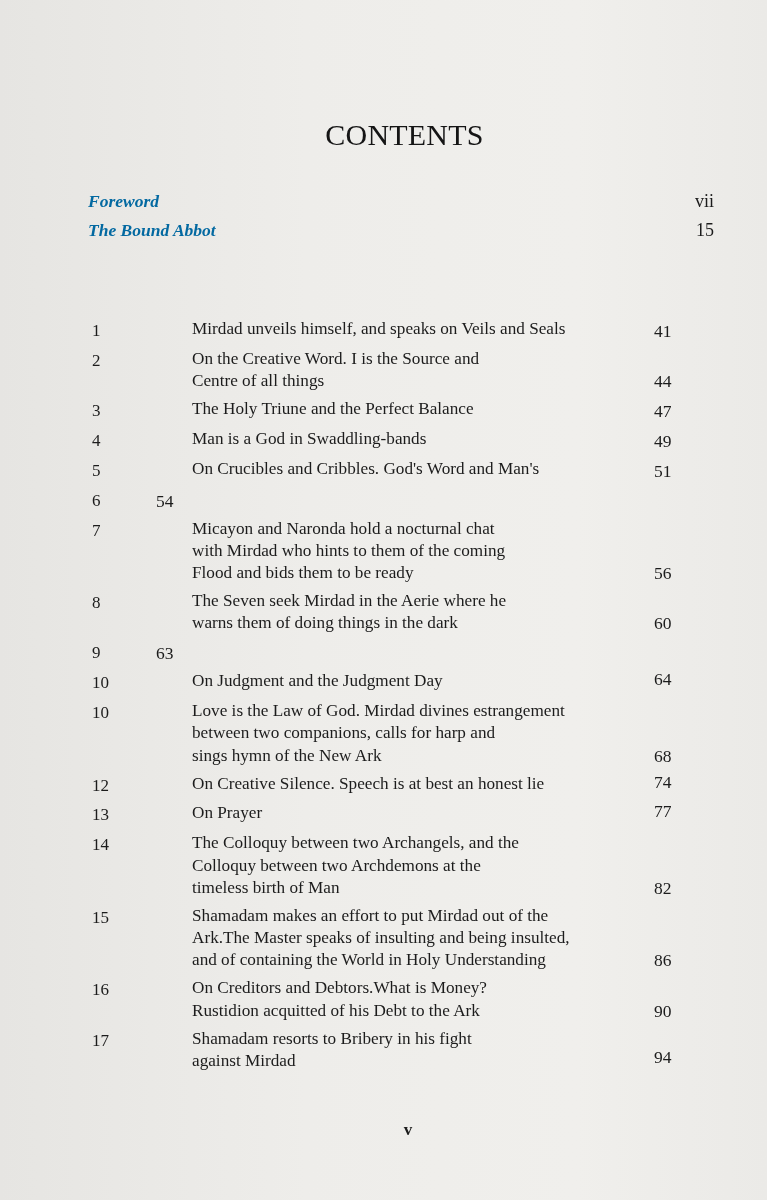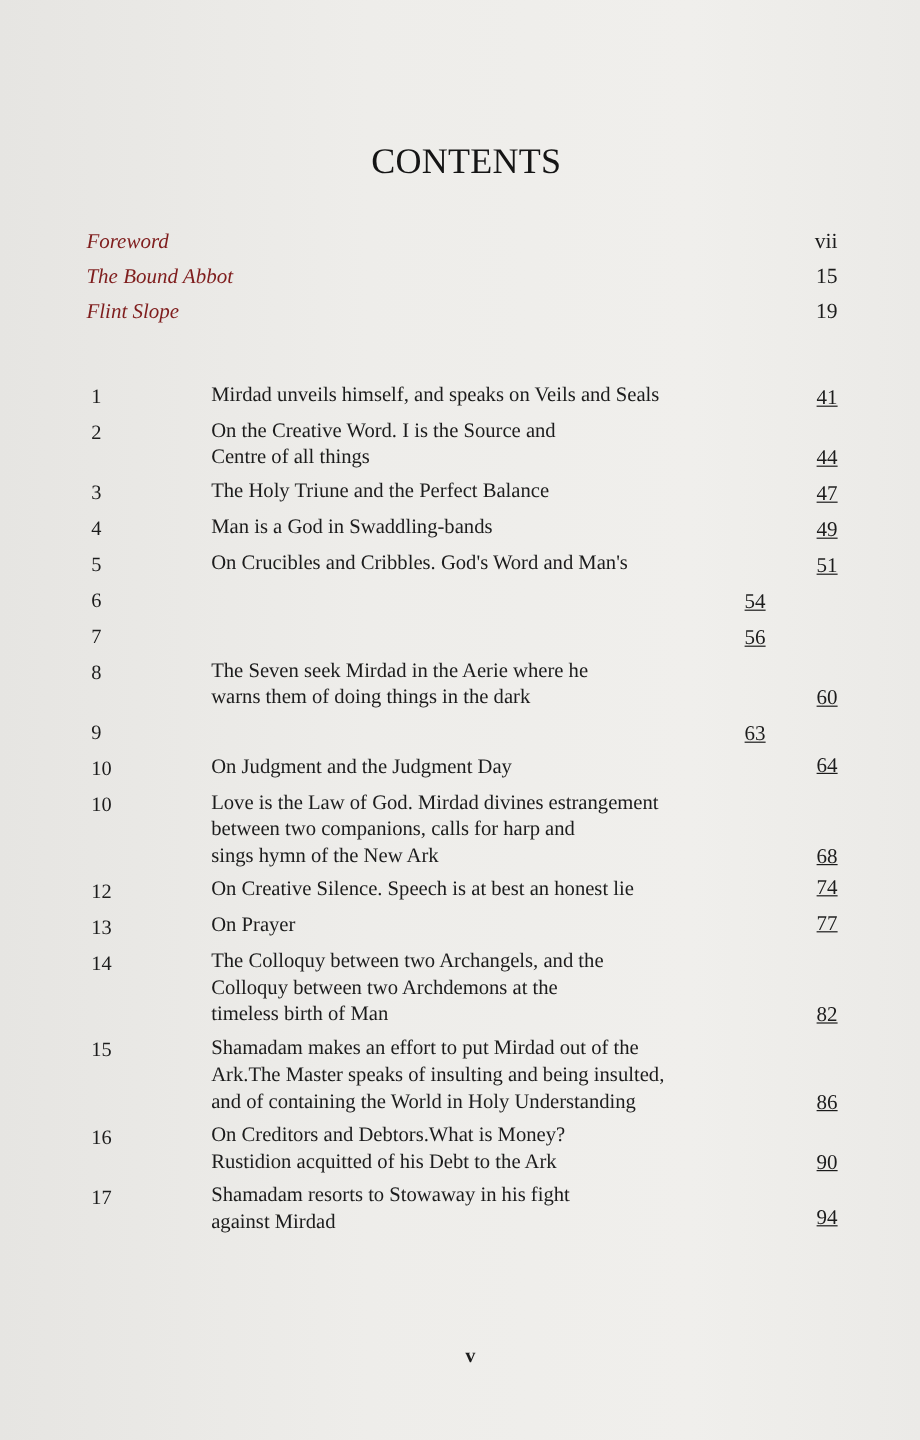--- a/index.html
+++ b/index.html
@@ -4,64 +4,60 @@
 <style>
   html, body { margin: 0; padding: 0; }
   body {
     width: 767px; height: 1200px; overflow: hidden;
     background: #ecebe8;
     background-image: linear-gradient(90deg, #e6e5e2 0%, #eeedea 40%, #f0efec 75%, #ebeae7 100%);
     font-family: "Liberation Serif", "DejaVu Serif", serif;
     color: #1c1c1c;
     position: relative;
   }
-  .page { position: absolute; left: 0; top: 0; width: 670px; height: 1200px; }
+  .page { position: absolute; left: 16px; top: 0; width: 670px; height: 1200px; }
   .title {
     position: absolute; left: 0; width: 777px; top: 118px;
     text-align: center; font-size: 30px; letter-spacing: 0.2px; color: #151515;
   }
   .front { position: absolute; left: 72px; top: 191px; width: 626px; }
   .front-row {
     display: flex; justify-content: space-between; align-items: baseline;
     height: 29px; font-size: 17.5px;
   }
-  .front-row .ft { font-style: italic; font-weight: normal; color: #7f1d1d; }
+  .front-row .ft { font-style: italic; font-weight: bold; color: #0369a1; }
   .front-row .pg { font-size: 18px; margin-left: 36px; }
   .chapters { position: absolute; left: 76px; top: 318px; width: 622px; }
   .ch {
     display: grid; grid-template-columns: 64px 1fr 60px;
     font-size: 17.2px; line-height: 22.3px; margin-bottom: 5.6px;
   }
   .ch .num { padding-top: 2px; font-size: 17px; }
   .ch .txt { white-space: pre-line; margin-left: 36px; }
-  .ch .pg { text-align: right; align-self: end; font-size: 17.5px; text-decoration: underline; }
+  .ch .pg { align-self: end; font-size: 17.5px; }
   .ch .pg.up { position: relative; top: -4px; }
   .folio {
     position: absolute; left: 377px; top: 1120px; width: 30px; text-align: center;
     font-size: 17px; font-weight: bold;
   }
 </style>
 </head>
 <body>
 
 <div class="page">
   <div class="title">CONTENTS</div>
 
   <div class="front">
     <div class="front-row">
       <span class="ft">Foreword</span>
       <span class="pg">vii</span>
     </div>
     <div class="front-row">
       <span class="ft">The Bound Abbot</span>
       <span class="pg">15</span>
-    </div>
-    <div class="front-row">
-      <span class="ft">Flint Slope</span>
-      <span class="pg">19</span>
     </div>
   </div>
 
   <div class="chapters">
     <div class="ch">
       <span class="num">1</span>
       <span class="txt">Mirdad unveils himself, and speaks on Veils and Seals</span>
       <span class="pg">41</span>
     </div>
     <div class="ch">
@@ -84,20 +80,23 @@
       <span class="num">5</span>
       <span class="txt">On Crucibles and Cribbles. God's Word and Man's</span>
       <span class="pg">51</span>
     </div>
     <div class="ch">
       <span class="num">6</span>
       <span class="pg">54</span>
     </div>
     <div class="ch">
       <span class="num">7</span>
+      <span class="txt">Micayon and Naronda hold a nocturnal chat
+with Mirdad who hints to them of the coming
+Flood and bids them to be ready</span>
       <span class="pg">56</span>
     </div>
     <div class="ch">
       <span class="num">8</span>
       <span class="txt">The Seven seek Mirdad in the Aerie where he
 warns them of doing things in the dark</span>
       <span class="pg">60</span>
     </div>
     <div class="ch">
       <span class="num">9</span>
@@ -140,20 +139,20 @@
       <span class="pg">86</span>
     </div>
     <div class="ch">
       <span class="num">16</span>
       <span class="txt">On Creditors and Debtors.What is Money?
 Rustidion acquitted of his Debt to the Ark</span>
       <span class="pg">90</span>
     </div>
     <div class="ch">
       <span class="num">17</span>
-      <span class="txt">Shamadam resorts to Stowaway in his fight
+      <span class="txt">Shamadam resorts to Bribery in his fight
 against Mirdad</span>
       <span class="pg up">94</span>
     </div>
   </div>
 
   <div class="folio">v</div>
 </div>
 
 </body></html>

